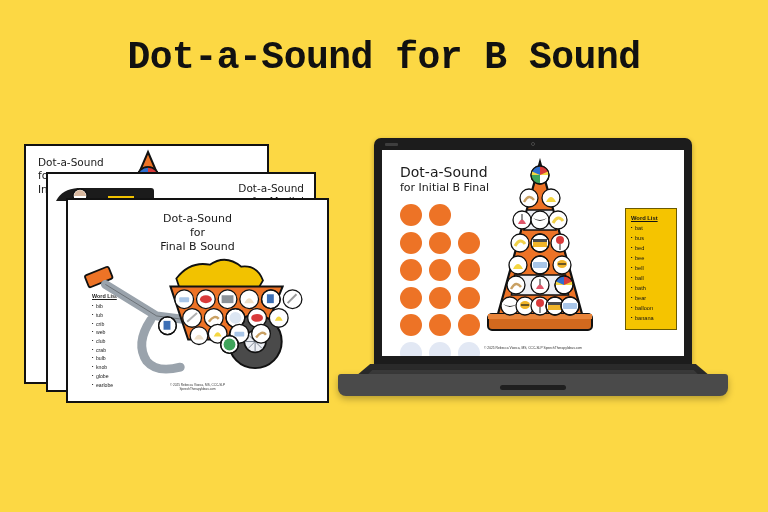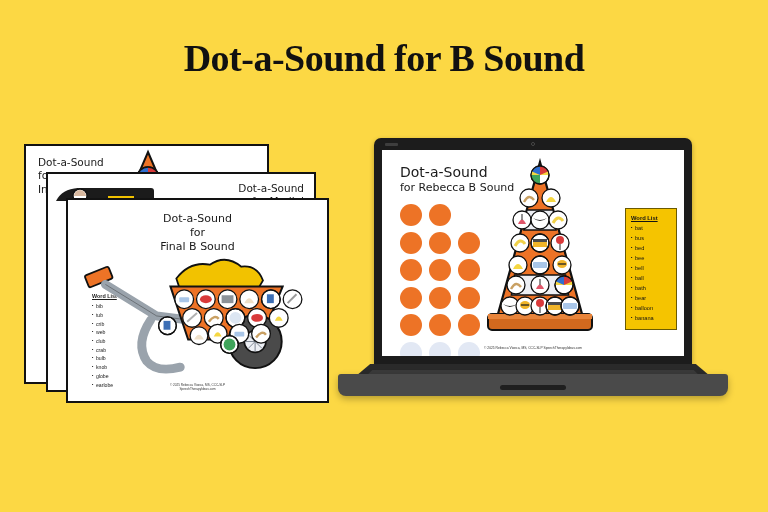--- a/index.html
+++ b/index.html
@@ -13,21 +13,21 @@
     width: 768px; height: 512px;
     background: #FCD844;
   }
 
   
   #page-title {
     position: absolute;
     left: 0; top: 36px;
     width: 768px;
     text-align: center;
-    font-family: Liberation Serif, serif;
+    font-family: Liberation Mono, monospace;
     font-size: 38px;
     font-weight: 700;
     letter-spacing: -0.5px;
     color: #111111;
   }
 
   
   .paper {
     position: absolute;
     background: #ffffff;
@@ -317,21 +317,21 @@
 
       <div id="laptop-bezel-top">
         <div id="speaker-slot"></div>
         <div id="camera-dot"></div>
       </div>
 
       <div id="screen">
 
         <div id="sheet-heading">
           <span class="l1">Dot-a-Sound</span>
-          <span class="l2">for Rebecca B Sound</span>
+          <span class="l2">for Initial B Final</span>
         </div>
 
         <div id="dot-grid">
           <div class="dot-row">
             <span class="dot"></span>
             <span class="dot"></span>
             <span class="dot hidden-slot"></span>
           </div>
           <div class="dot-row">
             <span class="dot"></span>

